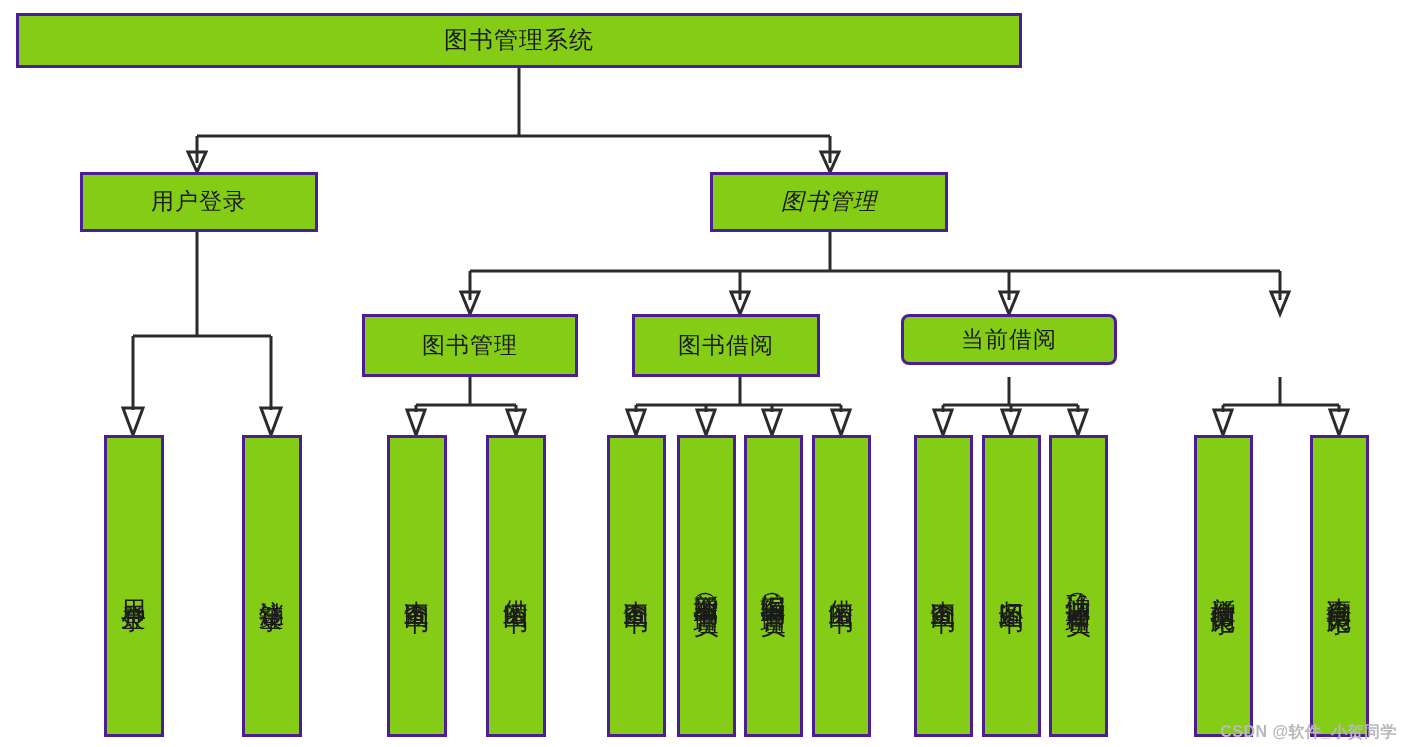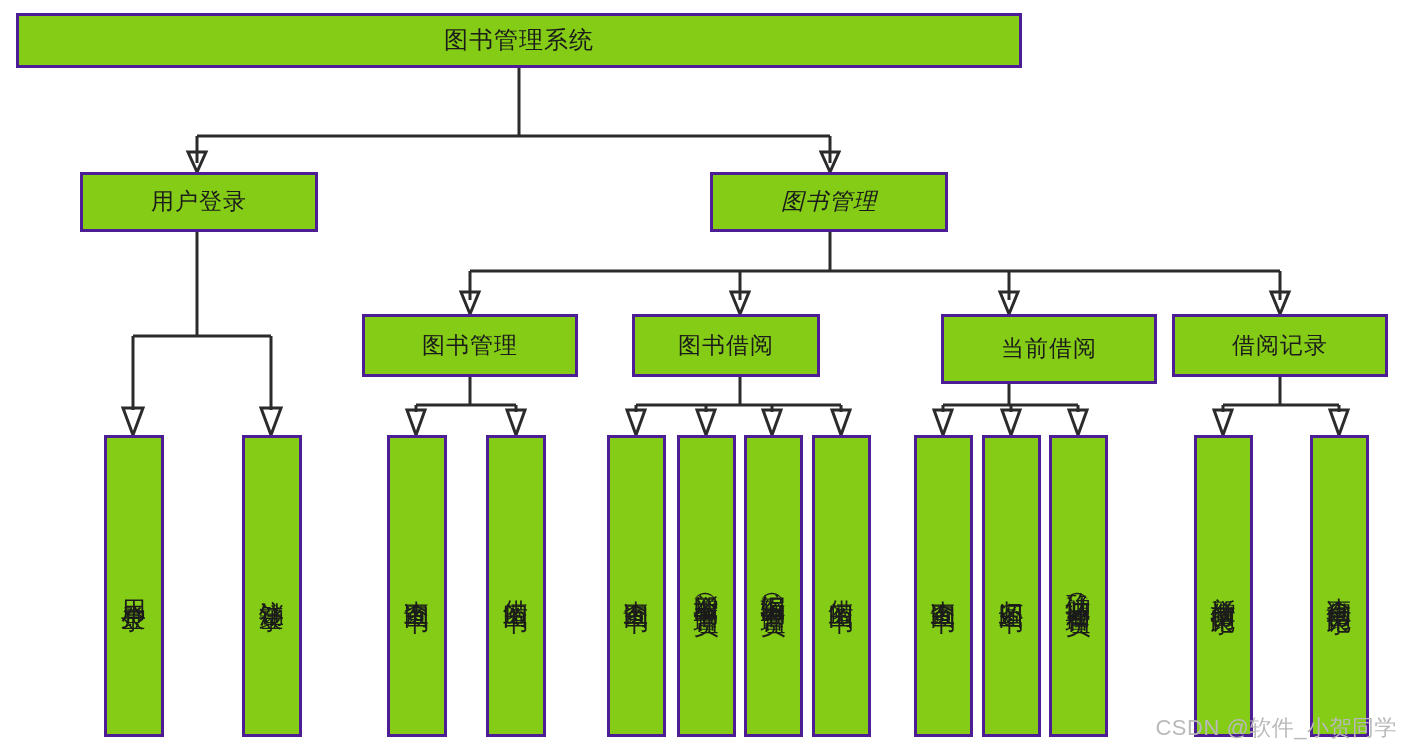--- a/index.html
+++ b/index.html
@@ -55,24 +55,25 @@
   }
   svg.wires line, svg.wires path {
     stroke: #2b2b2b;
     stroke-width: 3;
     fill: none;
   }
   .watermark {
     position: absolute;
     right: 8px;
     bottom: 4px;
-    font-size: 22px;
+    font-size: 16px;
     color: #b9b9b9;
     letter-spacing: 0.5px;
     white-space: nowrap;
+    font-weight: bold;
   }
 </style>
 </head>
 <body>
 
 <div id="diagram-root">
 
   <svg class="wires" viewBox="0 0 1405 747">
 
     <line x1="519" y1="68" x2="519" y2="136"></line>
@@ -138,22 +139,21 @@
     <path d="M1339,435 L1330,410 L1348,410 Z" stroke="none" fill="#2b2b2b"></path>
   </svg>
 
   <div class="node horiz root" style="left:16px; top:13px; width:1006px; height:55px;">图书管理系统</div>
 
   <div class="node horiz" style="left:80px; top:172px; width:238px; height:60px;">用户登录</div>
   <div class="node horiz" style="left:710px; top:172px; width:238px; height:60px;font-style:italic;">图书管理</div>
 
   <div class="node horiz" style="left:362px; top:314px; width:216px; height:63px;">图书管理</div>
   <div class="node horiz" style="left:632px; top:314px; width:188px; height:63px;">图书借阅</div>
-  <div class="node horiz" style="left:941px; top:314px; width:216px; height:70px;">当前借阅</div>
-  <div class="node horiz" style="left:1172px; top:314px; width:216px; height:63px;">借阅记录</div>
+  <div class="node horiz" style="left:901px; top:314px; width:216px; height:51px;border-radius:8px;">当前借阅</div>
 
   <div class="node vert" style="left:104px; top:435px; width:60px; height:302px;">用户登录</div>
   <div class="node vert" style="left:242px; top:435px; width:60px; height:302px;">注销登录</div>
 
   <div class="node vert" style="left:387px; top:435px; width:60px; height:302px;">查询图书</div>
   <div class="node vert" style="left:486px; top:435px; width:60px; height:302px;">借阅图书</div>
 
   <div class="node vert" style="left:607px; top:435px; width:59px; height:302px;">查询图书</div>
   <div class="node vert" style="left:677px; top:435px; width:59px; height:302px;">新增图书（管理员）</div>
   <div class="node vert" style="left:744px; top:435px; width:59px; height:302px;">编辑图书（管理员）</div>

